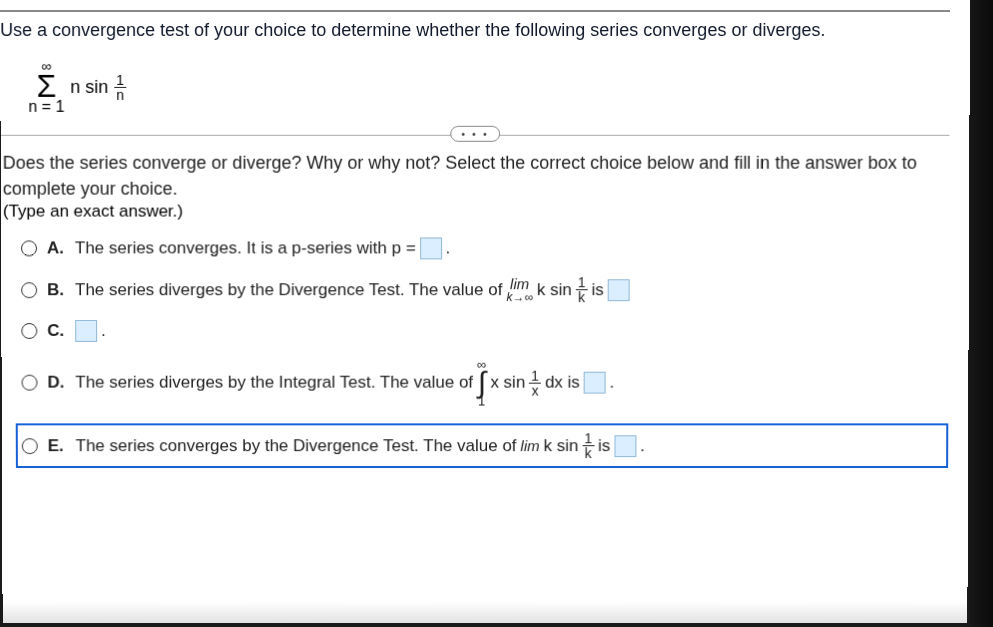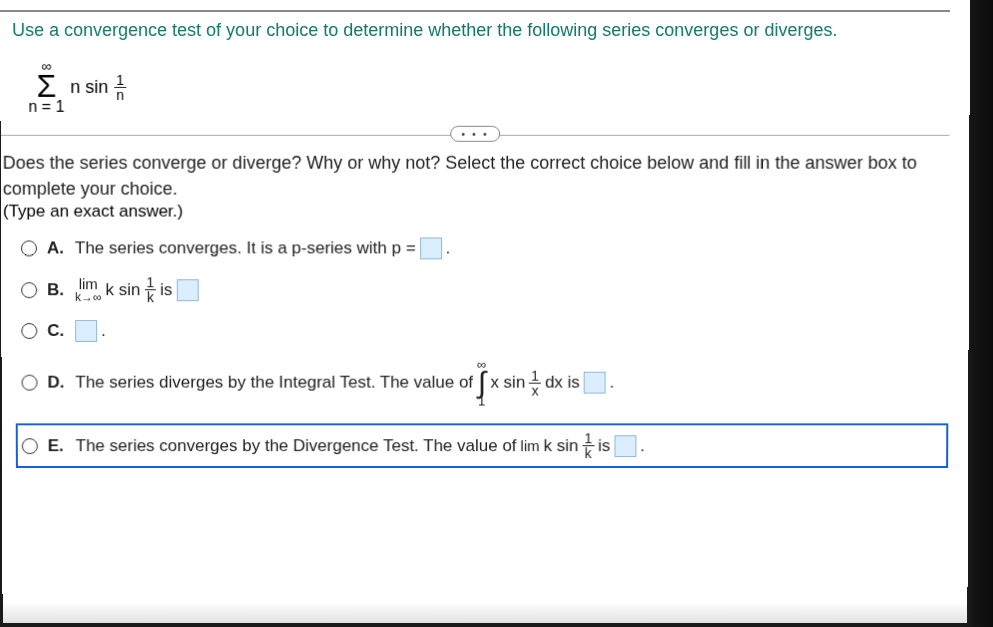--- a/index.html
+++ b/index.html
@@ -29,22 +29,22 @@
     width: 23px;
     height: 627px;
     background: linear-gradient(to right, rgba(0,0,0,0.15), rgba(0,0,0,0.6));
   }
   .top-line {
     border-top: 2px solid #888;
     margin-bottom: 8px;
   }
   .prompt {
     font-size: 18px;
-    color: #0f766e;
-    padding-left: 12px;
+    color: #0f172a;
+    padding-left: 0;
   }
   .series-block {
     padding: 18px 0 14px 28px;
     font-size: 18px;
     display: flex;
     align-items: center;
     gap: 6px;
   }
   .sigma-wrap { display: inline-flex; flex-direction: column; align-items: center; line-height:1; }
   .sigma-top { font-size: 14px; }
@@ -101,21 +101,21 @@
   }
   .letter { font-weight: bold; min-width: 18px; }
   .choice-text { display: flex; align-items: center; flex-wrap: wrap; gap: 4px; }
   .answer-box {
     display: inline-block;
     width: 22px; height: 22px;
     background: #dbeeff;
     border: 1px solid #8fb8d8;
     vertical-align: middle;
   }
-  .limwrap { display:inline-flex; flex-direction:column; align-items:center; font-size:15px; line-height:1;}
+  .limwrap { display:inline-flex; flex-direction:column; align-items:center; font-size:15px; line-height:1;font-style:italic;}
   .limbot { font-size: 12px; }
   .integral-wrap { display:inline-flex; flex-direction:column; align-items:center; line-height:1; }
   .int-top { font-size: 13px; }
   .int-sym { font-size: 30px; line-height: 24px;}
   .int-bot { font-size: 13px; }
   .fade-bottom {
     position: absolute;
     left:0; bottom:0; width:970px; height:22px;
     background: linear-gradient(to bottom, rgba(255,255,255,0), rgba(180,180,180,0.4));
   }
@@ -157,20 +157,21 @@
         <span>The series converges. It is a p-series with p =</span>
         <span class="answer-box"></span>
         <span>.</span>
       </span>
     </div>
 
     <div class="choice-row">
       <span class="radio"></span>
       <span class="letter">B.</span>
       <span class="choice-text">
+        <span>The series diverges by the Divergence Test. The value of</span>
         <span class="limwrap">
           <span>lim</span>
           <span class="limbot">k→∞</span>
         </span>
         <span>k sin</span>
         <span class="frac">
           <span class="frac-n">1</span>
           <span class="frac-d">k</span>
         </span>
         <span>is</span>

